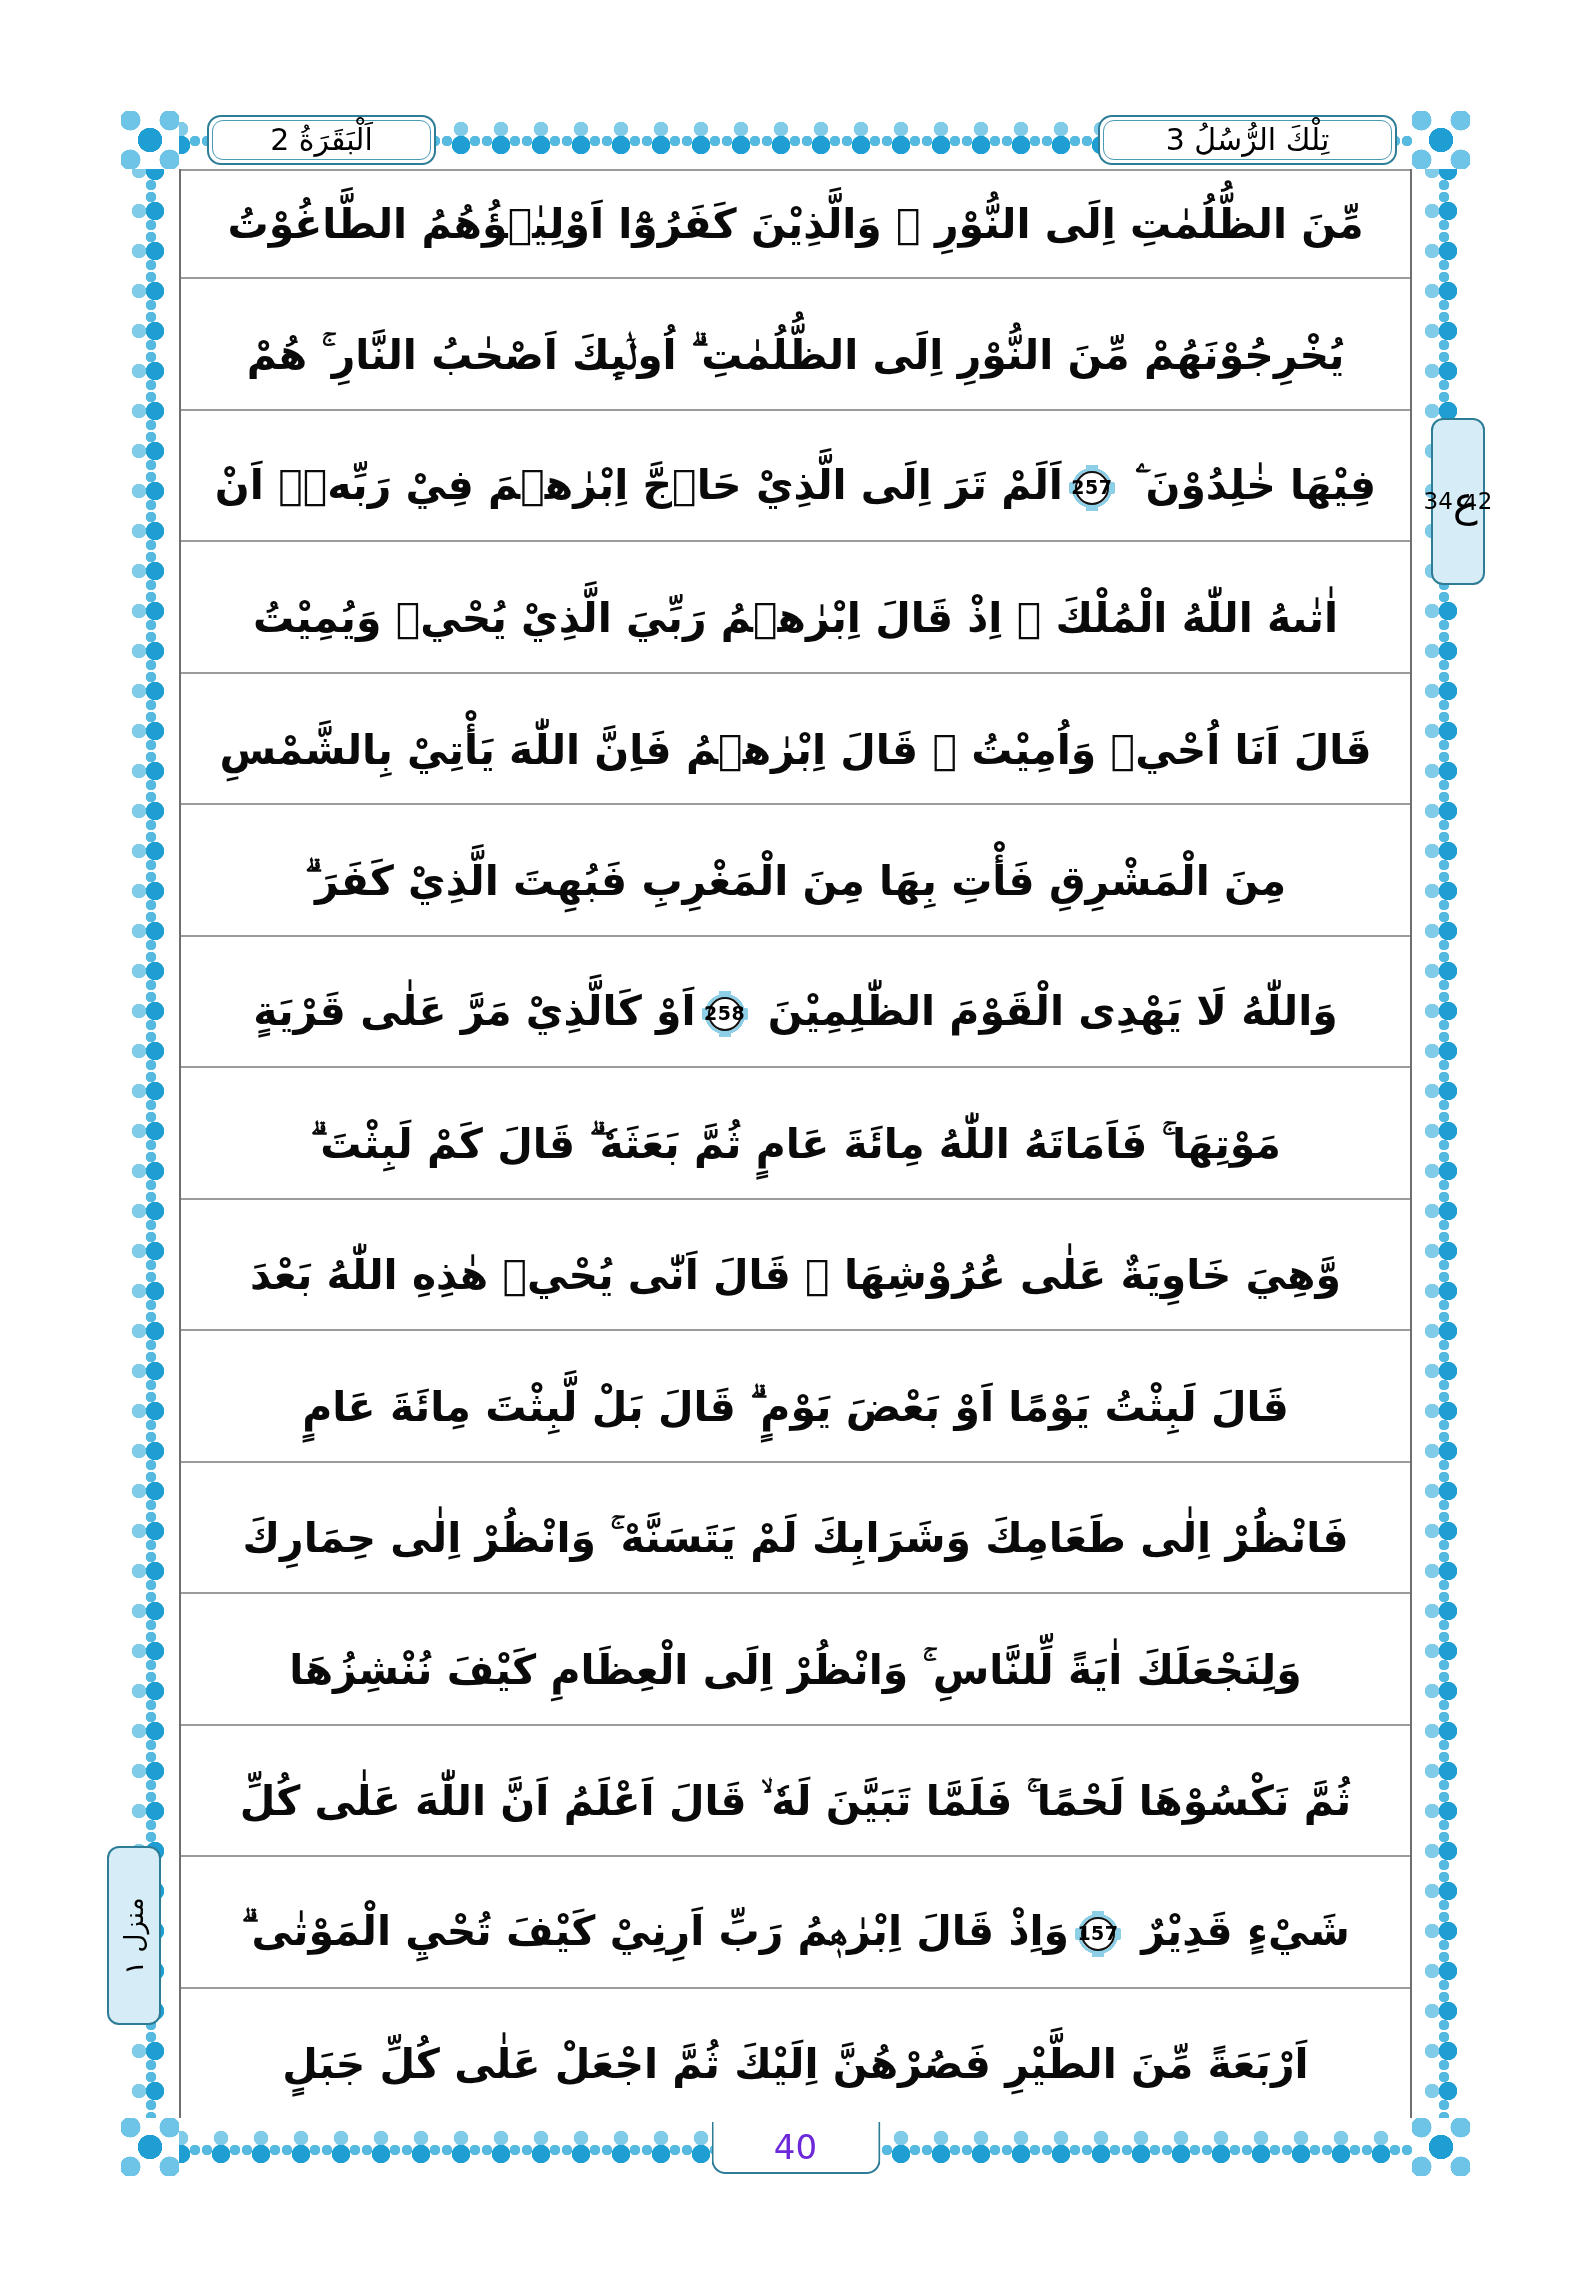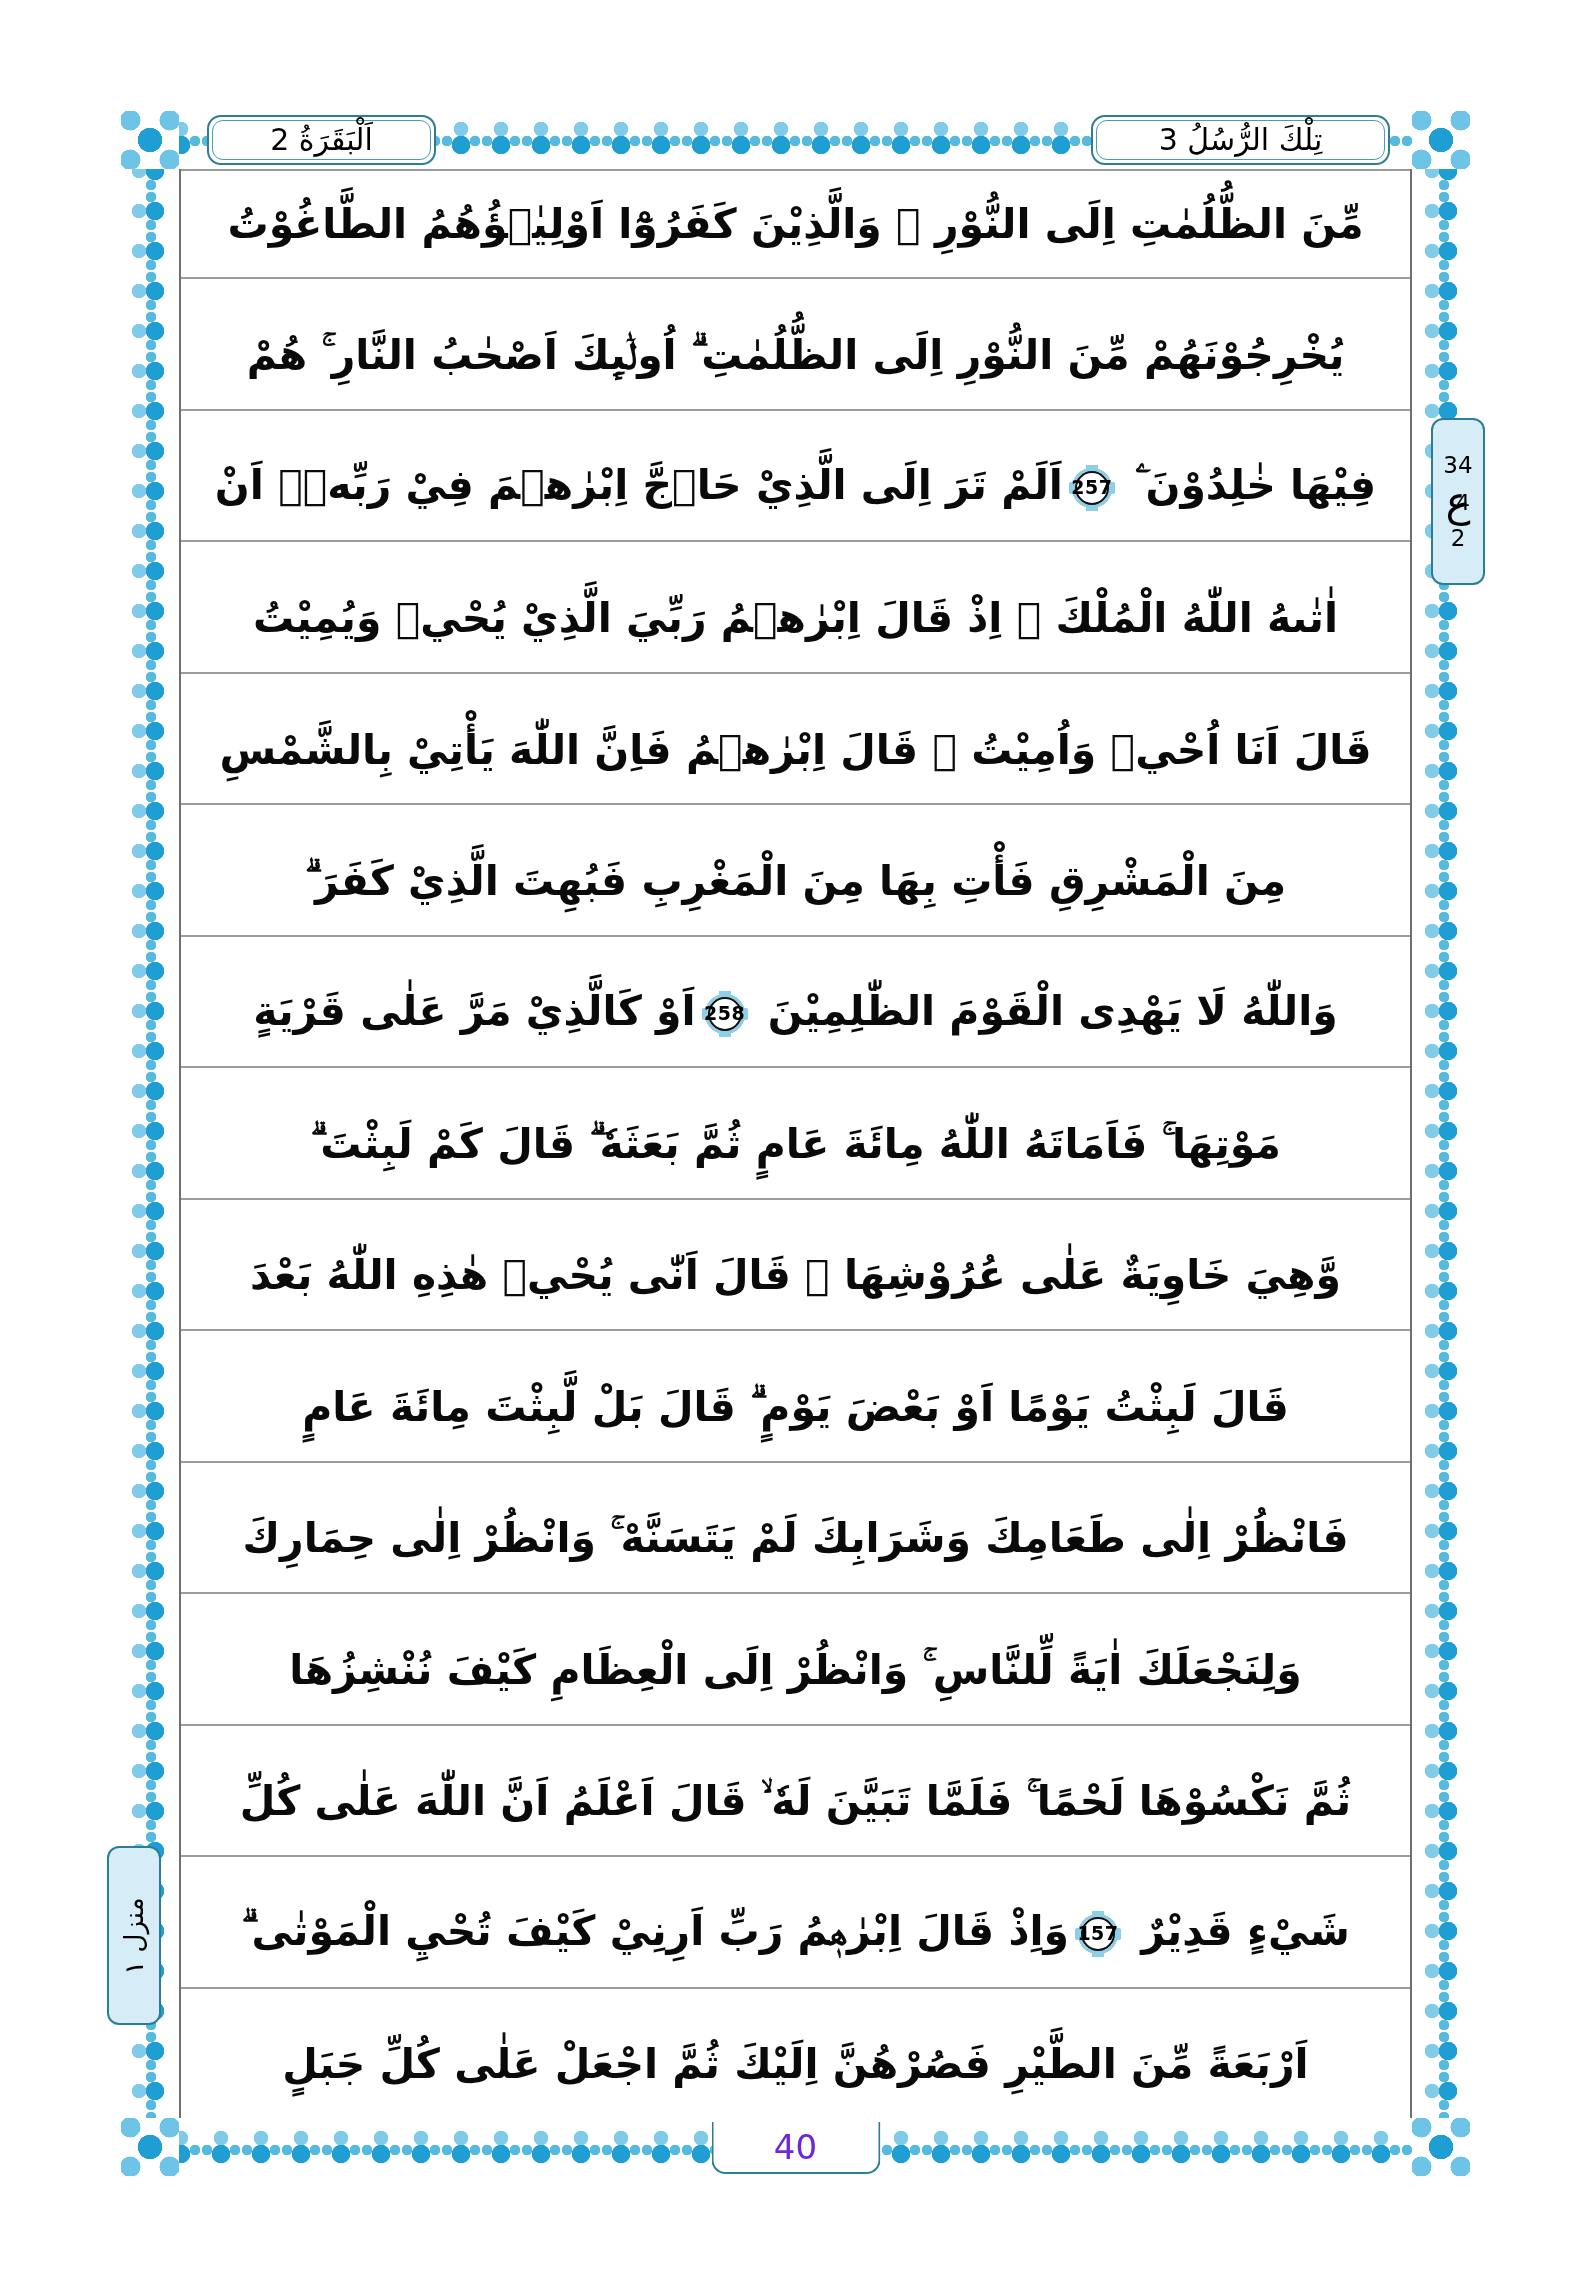--- a/index.html
+++ b/index.html
@@ -113,21 +113,21 @@
     font-family: "DejaVu Sans", "Liberation Sans", sans-serif;
     font-size: 30px;
     line-height: 1;
     color: #000000;
     direction: rtl;
     white-space: nowrap;
     position: relative;
     z-index: 1;
   }
   .cartouche-surah { left: 86px; width: 229px; }
-  .cartouche-juz   { right: 80px; width: 299px; }
+  .cartouche-juz   { right: 73px; width: 299px; }
 
   
   .page-num {
     position: absolute;
     bottom: 2px;
     left: 50%;
     transform: translateX(-50%);
     width: 169px;
     height: 52px;
     background: #ffffff;
@@ -236,21 +236,21 @@
     align-items: center;
     justify-content: center;
     z-index: 7;
   }
 
   .ruku-marker {
     right: 107px;
     top: 418px;
     width: 54px;
     height: 167px;
-    flex-direction: column;
+    flex-direction: row;
     gap: 0px;
     padding: 4px 0;
   }
   .ruku-marker .rk {
     font-family: "DejaVu Sans", "Liberation Sans", sans-serif;
     font-size: 23px;
     color: #000;
     line-height: 1.05;
   }
   .ruku-marker .rk-mid {

